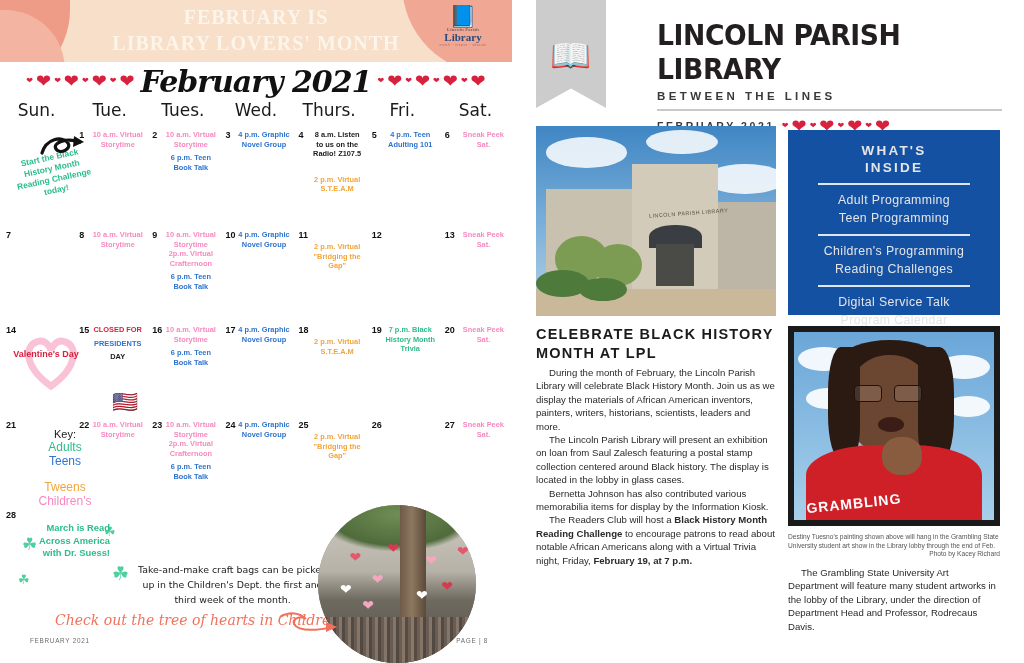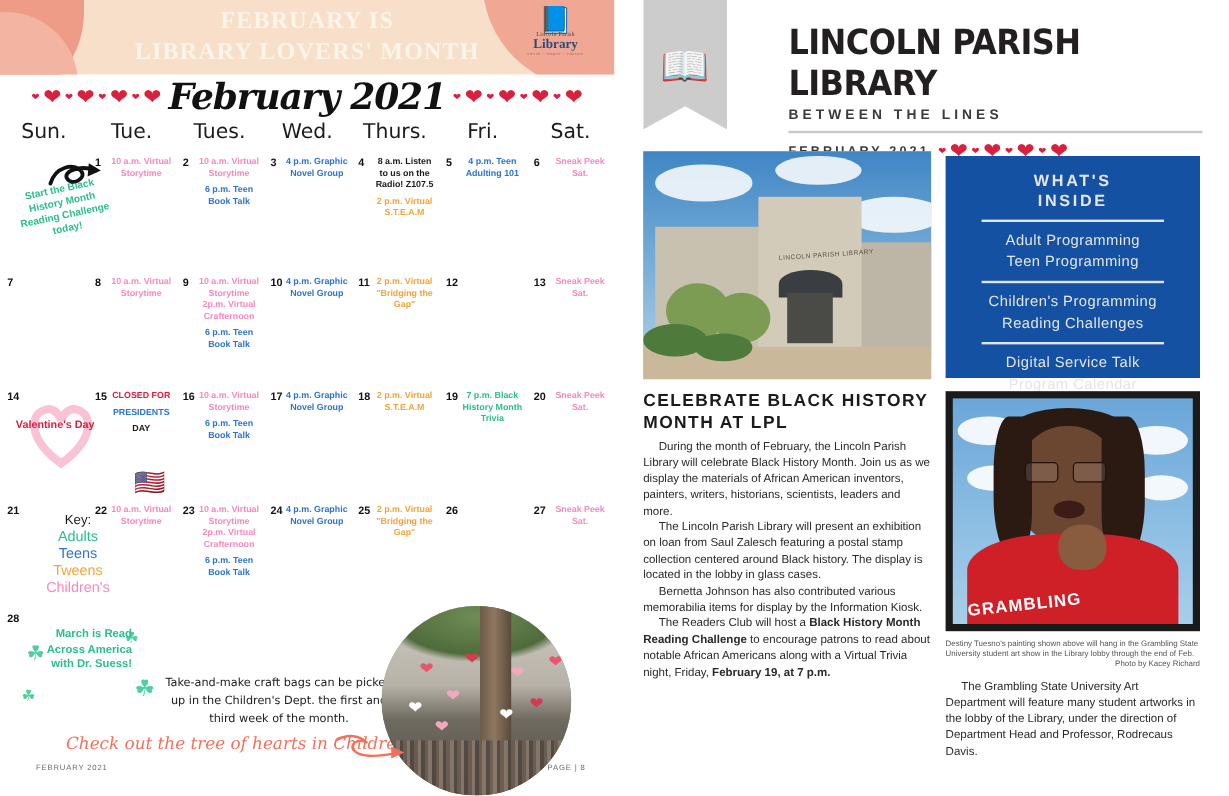--- a/index.html
+++ b/index.html
@@ -80,21 +80,21 @@
     font-size: 9px; font-weight: bold; color: #111;
   }
   .events {
     padding-left: 18px; padding-right: 2px;
     text-align: center; font-size: 7.4px; line-height: 9.6px;
     font-weight: bold;
   }
   .ev { display: block; }
   .c-children { color: #f789c0; }
   .c-teens    { color: #2e74cf; }
-  .c-tweens   { color: #f2a53b; }
+  .c-tweens   { color: #f2a53b; margin-top: 12px; }
   .c-adults   { color: #2dbd8a; }
   .c-red      { color: #d8213f; }
   .c-black    { color: #1b1b1b; }
   .gap { height: 4px; }
 
   
   .w1 .cell { min-height: 100px; }
   .w2 .cell { min-height: 95px; }
   .w3 .cell { min-height: 95px; }
   .w4 .cell { min-height: 90px; }

